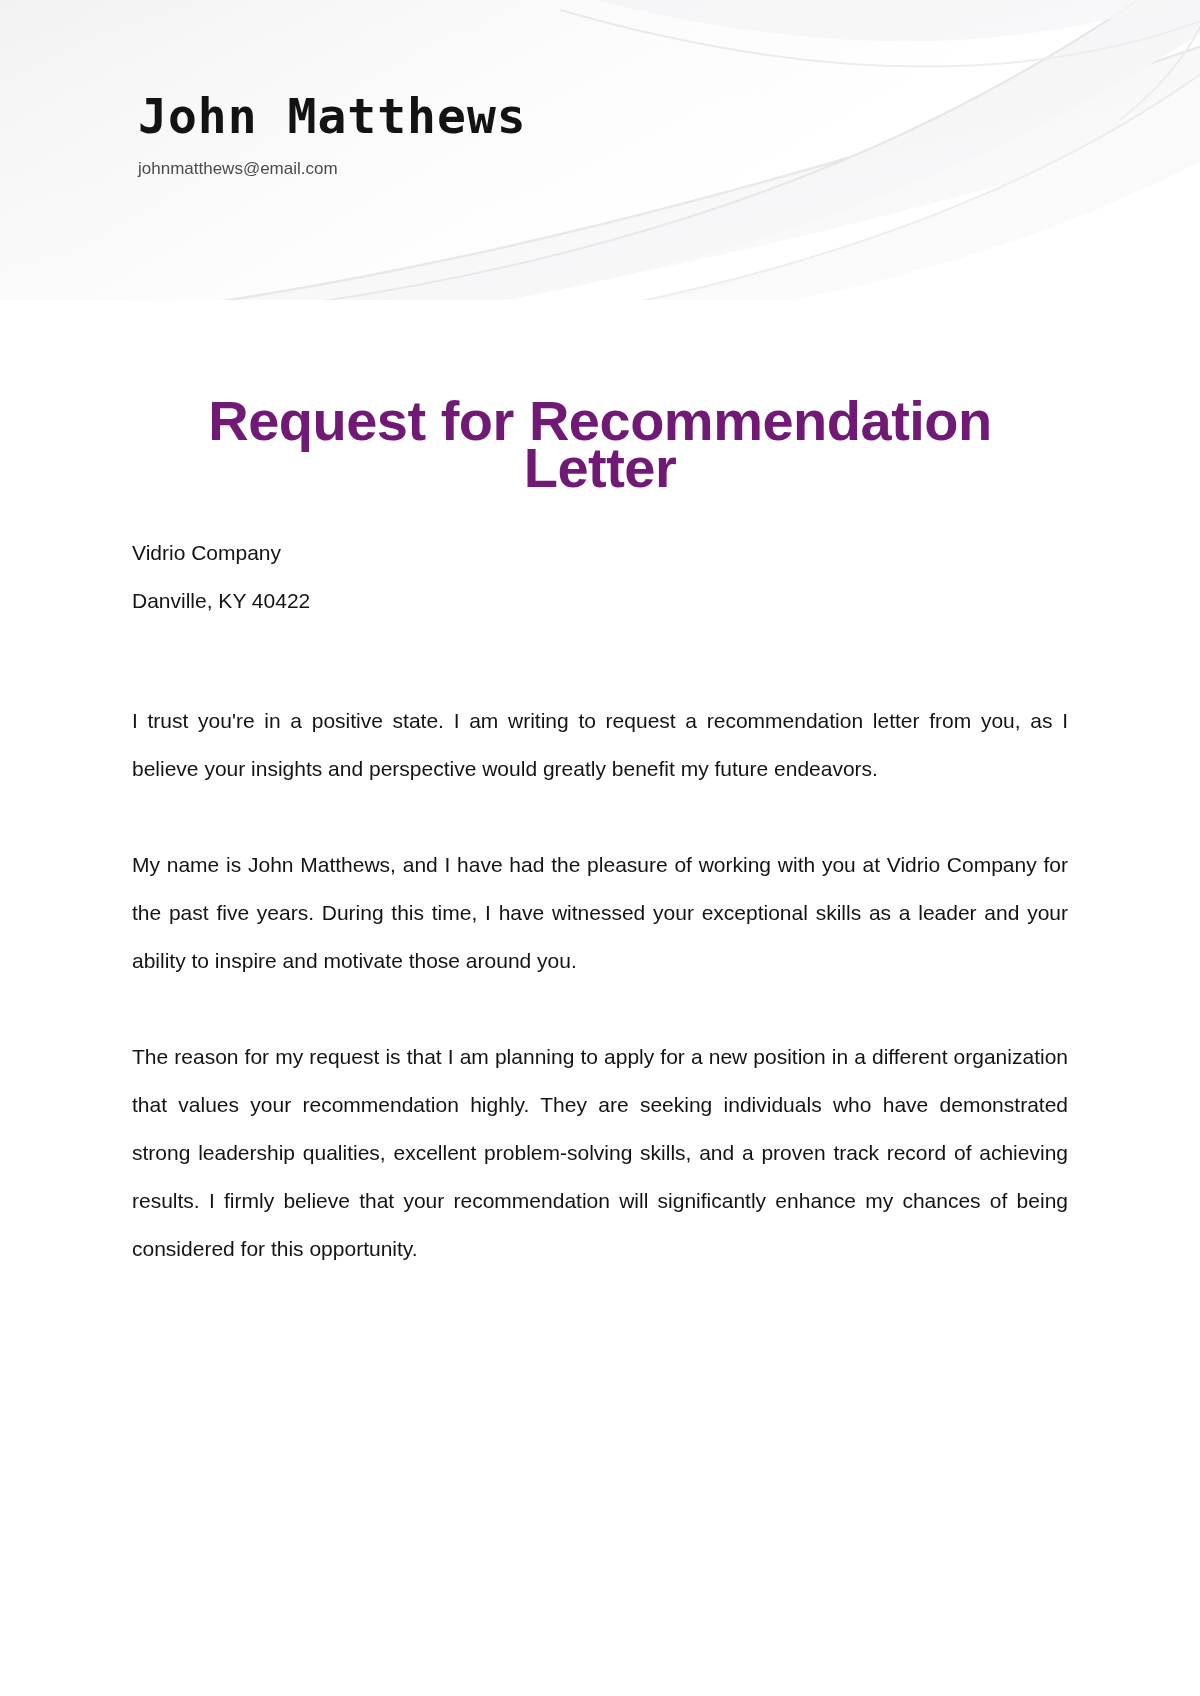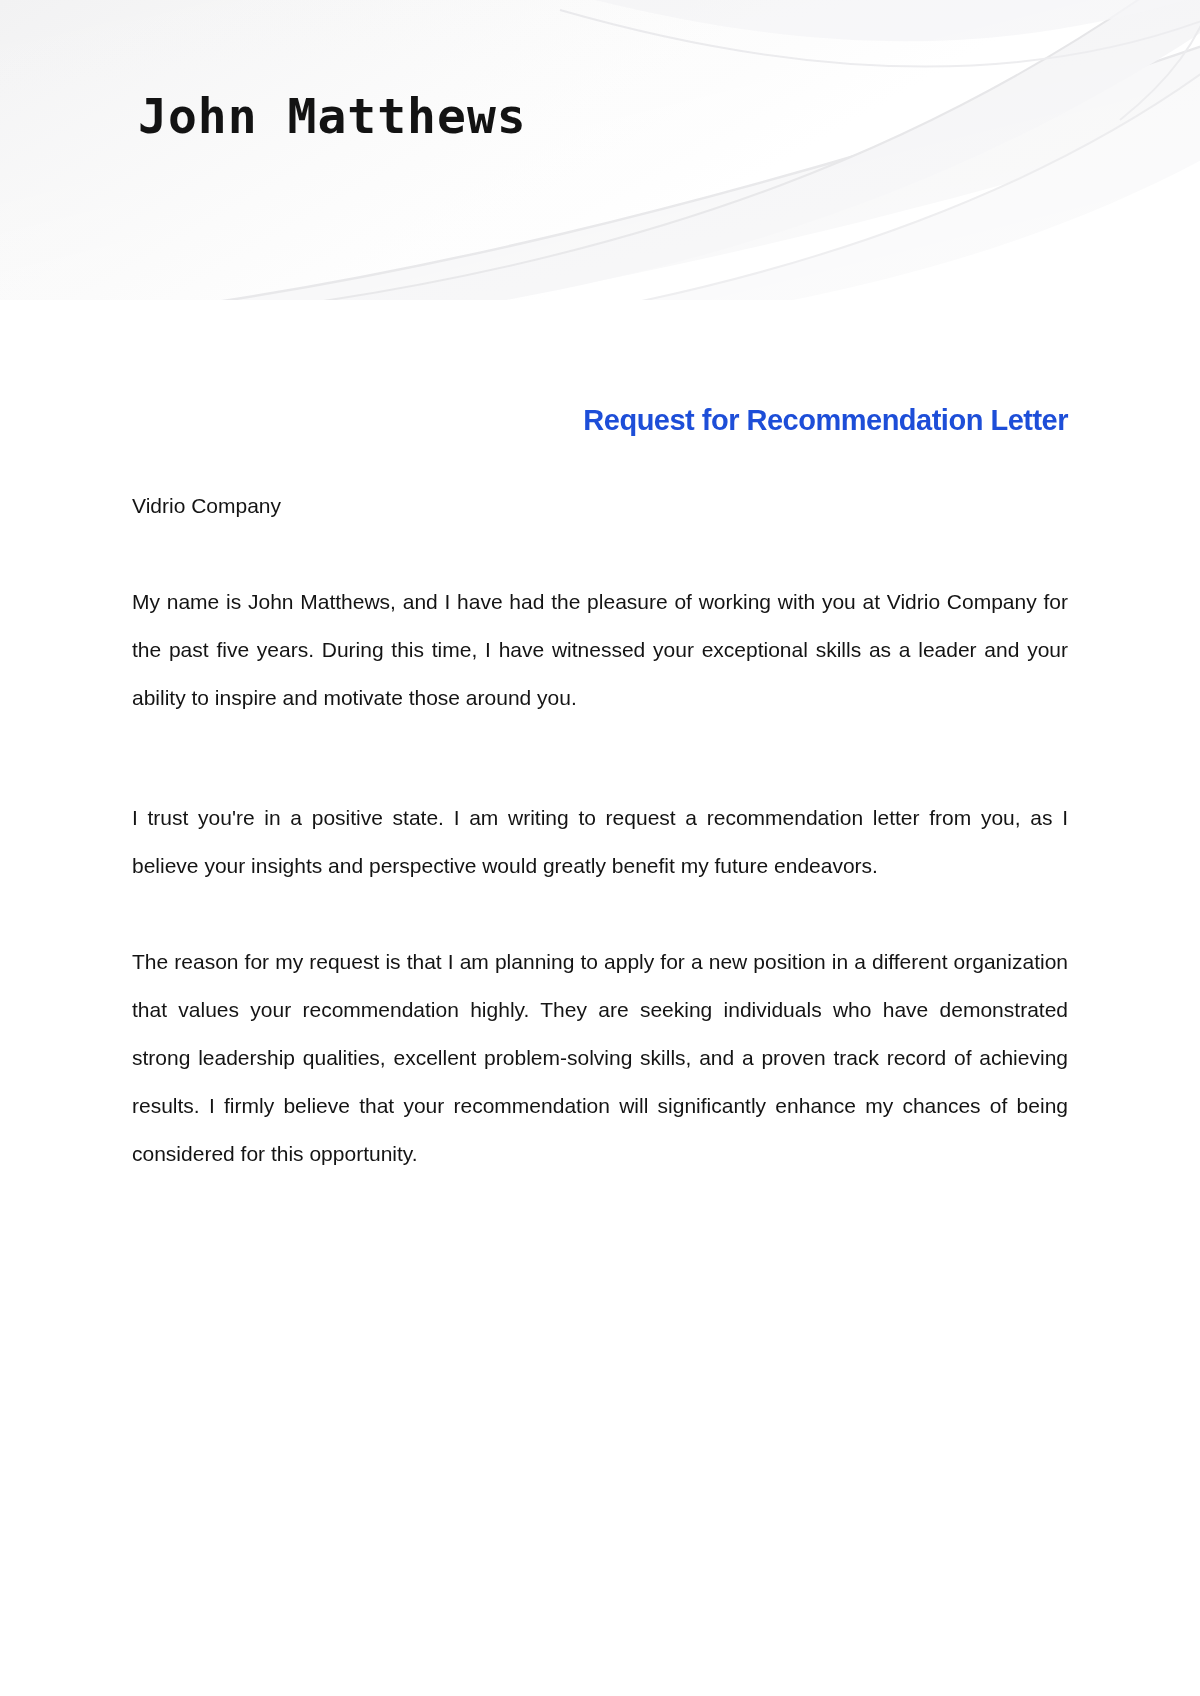--- a/index.html
+++ b/index.html
@@ -60,26 +60,26 @@
   }
 
   
   .content {
     position: relative;
     padding: 0 132px;
   }
 
   .letter-title {
     margin-top: 97px;
-    text-align: right;
-    font-size: 29px;
+    text-align: center;
+    font-size: 56px;
     line-height: 47px;
     font-weight: bold;
     letter-spacing: -0.5px;
-    color: #1d4ed8;
+    color: #701a75;
   }
 
   .recipient {
     margin-top: 38px;
     font-size: 21px;
   }
 
   .recipient p {
     line-height: 48px;
   }
@@ -133,32 +133,34 @@
         <linearGradient id="fade" x1="0" y1="0" x2="1" y2="1">
           <stop offset="0" stop-color="#ffffff" stop-opacity="0"></stop>
           <stop offset="1" stop-color="#ffffff" stop-opacity="0.55"></stop>
         </linearGradient>
       </defs>
       <rect x="0" y="0" width="1200" height="300" fill="url(#fade)"></rect>
     </svg>
 
     <div class="header-text">
       <div class="header-name">John Matthews</div>
+      <div class="header-email">johnmatthews@email.com</div>
     </div>
   </div>
 
   <div class="content">
 
     <h1 class="letter-title">Request for Recommendation Letter</h1>
 
     <div class="recipient">
       <p>Vidrio Company</p>
+      <p>Danville, KY 40422</p>
     </div>
 
 
+    <p class="para first">I trust you're in a positive state. I am writing to request a recommendation letter from you, as I believe your insights and perspective would greatly benefit my future endeavors.</p>
+
     <p class="para">My name is John Matthews, and I have had the pleasure of working with you at Vidrio Company for the past five years. During this time, I have witnessed your exceptional skills as a leader and your ability to inspire and motivate those around you.</p>
-
-    <p class="para first">I trust you're in a positive state. I am writing to request a recommendation letter from you, as I believe your insights and perspective would greatly benefit my future endeavors.</p>
 
     <p class="para">The reason for my request is that I am planning to apply for a new position in a different organization that values your recommendation highly. They are seeking individuals who have demonstrated strong leadership qualities, excellent problem-solving skills, and a proven track record of achieving results. I firmly believe that your recommendation will significantly enhance my chances of being considered for this opportunity.</p>
 
   </div>
 </div>
 
 </body></html>

